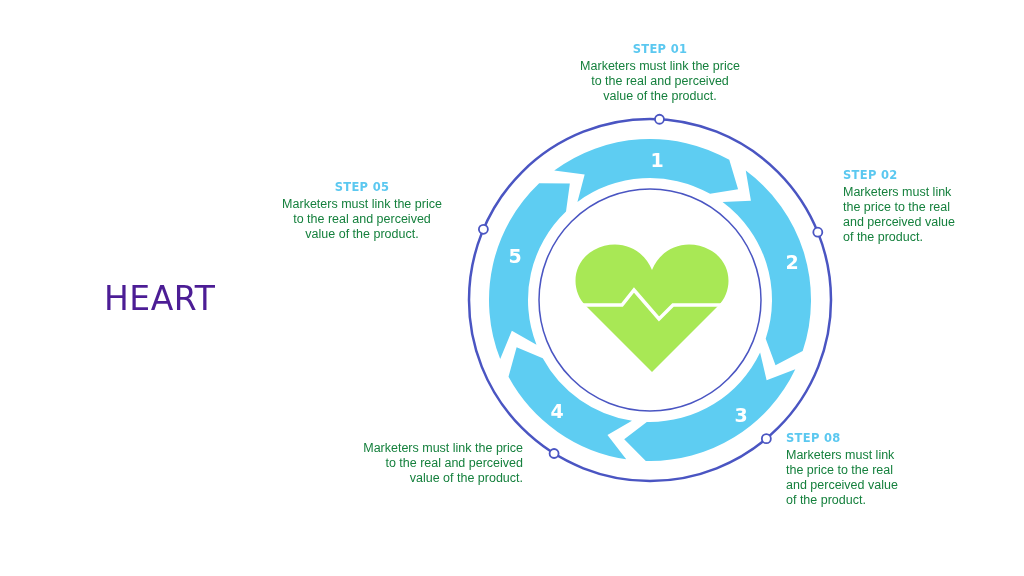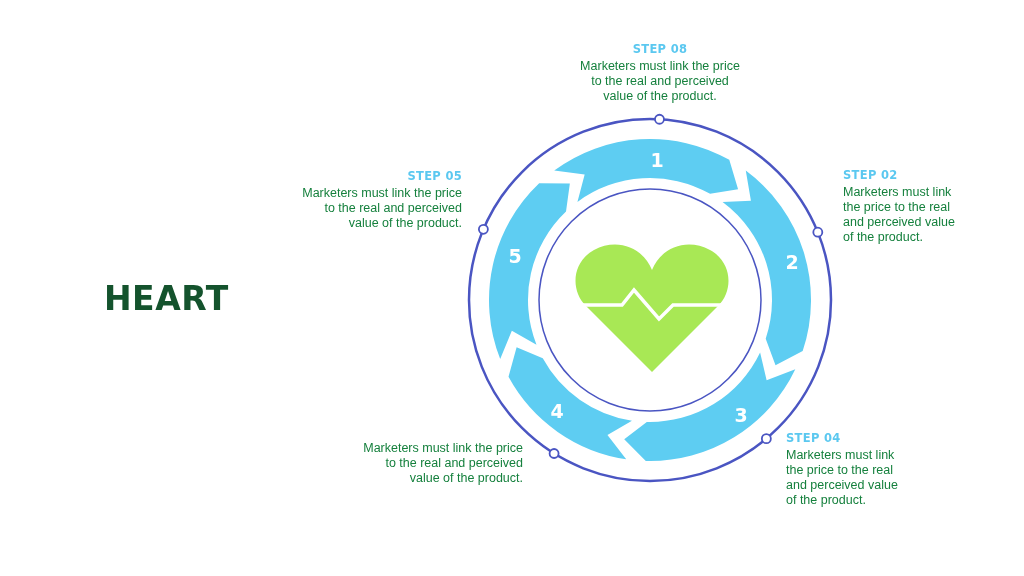--- a/index.html
+++ b/index.html
@@ -3,38 +3,38 @@
   <meta charset="utf-8">
   <style>
     html, body { margin: 0; padding: 0; }
     body {
       width: 1024px; height: 576px; position: relative; overflow: hidden;
       background: #ffffff;
       font-family: "Liberation Sans", "DejaVu Sans", sans-serif;
     }
     .title {
       position: absolute; left: 104px; top: 278px;
-      font-family: "DejaVu Sans", sans-serif; font-weight: bold;
-      font-size: 33px; line-height: 42px; color: #14532d; letter-spacing: 0.5px;
+      font-family: "DejaVu Sans", sans-serif; font-weight: normal;
+      font-size: 33px; line-height: 42px; color: #4c1d95; letter-spacing: 0.5px;
     }
     .title div { white-space: nowrap; }
     .step { position: absolute; width: 200px; }
     .step .label {
       font-family: "DejaVu Sans", sans-serif; font-weight: bold;
       font-size: 11.5px; color: #5bc8f0; letter-spacing: 0.3px; margin-bottom: 3px;
     }
     .step .desc { font-size: 12.5px; line-height: 15px; color: #15803d; }
     .align-center { text-align: center; }
     .align-right { text-align: right; }
     .align-left { text-align: left; }
     #s1 { left: 560px; top: 42px; }
     #s2 { left: 843px; top: 168px; width: 145px; }
     #s3 { left: 786px; top: 431px; width: 145px; }
     #s4 { left: 323px; top: 441px; }
-    #s5 { left: 262px; top: 169px; }
+    #s5 { left: 262px; top: 180px; text-align: center; }
     svg.diagram { position: absolute; left: 0; top: 0; }
     .num {
       font-family: "DejaVu Sans", sans-serif; font-weight: bold; font-size: 19px; fill: #ffffff;
     }
   </style>
 </head>
 <body>
 
 <svg class="diagram" width="1024" height="576" viewBox="0 0 1024 576">
 
@@ -68,40 +68,40 @@
     <path fill="#a8e855" d="M652 372 L586 306 C570 290 572 262 594 250 C616 238 642 246 652 270 C662 246 688 238 710 250 C732 262 734 290 718 306 Z"></path>
     <polyline fill="none" stroke="#ffffff" stroke-width="3.5" stroke-linejoin="miter" points="580,305 622,305 634,290 659,319 673,305 725,305"></polyline>
   </g>
 </svg>
 
 <div class="title">
   <div>HEART</div>
 </div>
 
 <div class="step align-center" id="s1">
-  <div class="label">STEP 08</div>
+  <div class="label">STEP 01</div>
   <div class="desc">
     <div>Marketers must link the price</div>
     <div>to the real and perceived</div>
     <div>value of the product.</div>
   </div>
 </div>
 
 <div class="step align-left" id="s2">
   <div class="label">STEP 02</div>
   <div class="desc">
     <div>Marketers must link</div>
     <div>the price to the real</div>
     <div>and perceived value</div>
     <div>of the product.</div>
   </div>
 </div>
 
 <div class="step align-left" id="s3">
-  <div class="label">STEP 04</div>
+  <div class="label">STEP 08</div>
   <div class="desc">
     <div>Marketers must link</div>
     <div>the price to the real</div>
     <div>and perceived value</div>
     <div>of the product.</div>
   </div>
 </div>
 
 <div class="step align-right" id="s4">
   <div class="desc">

